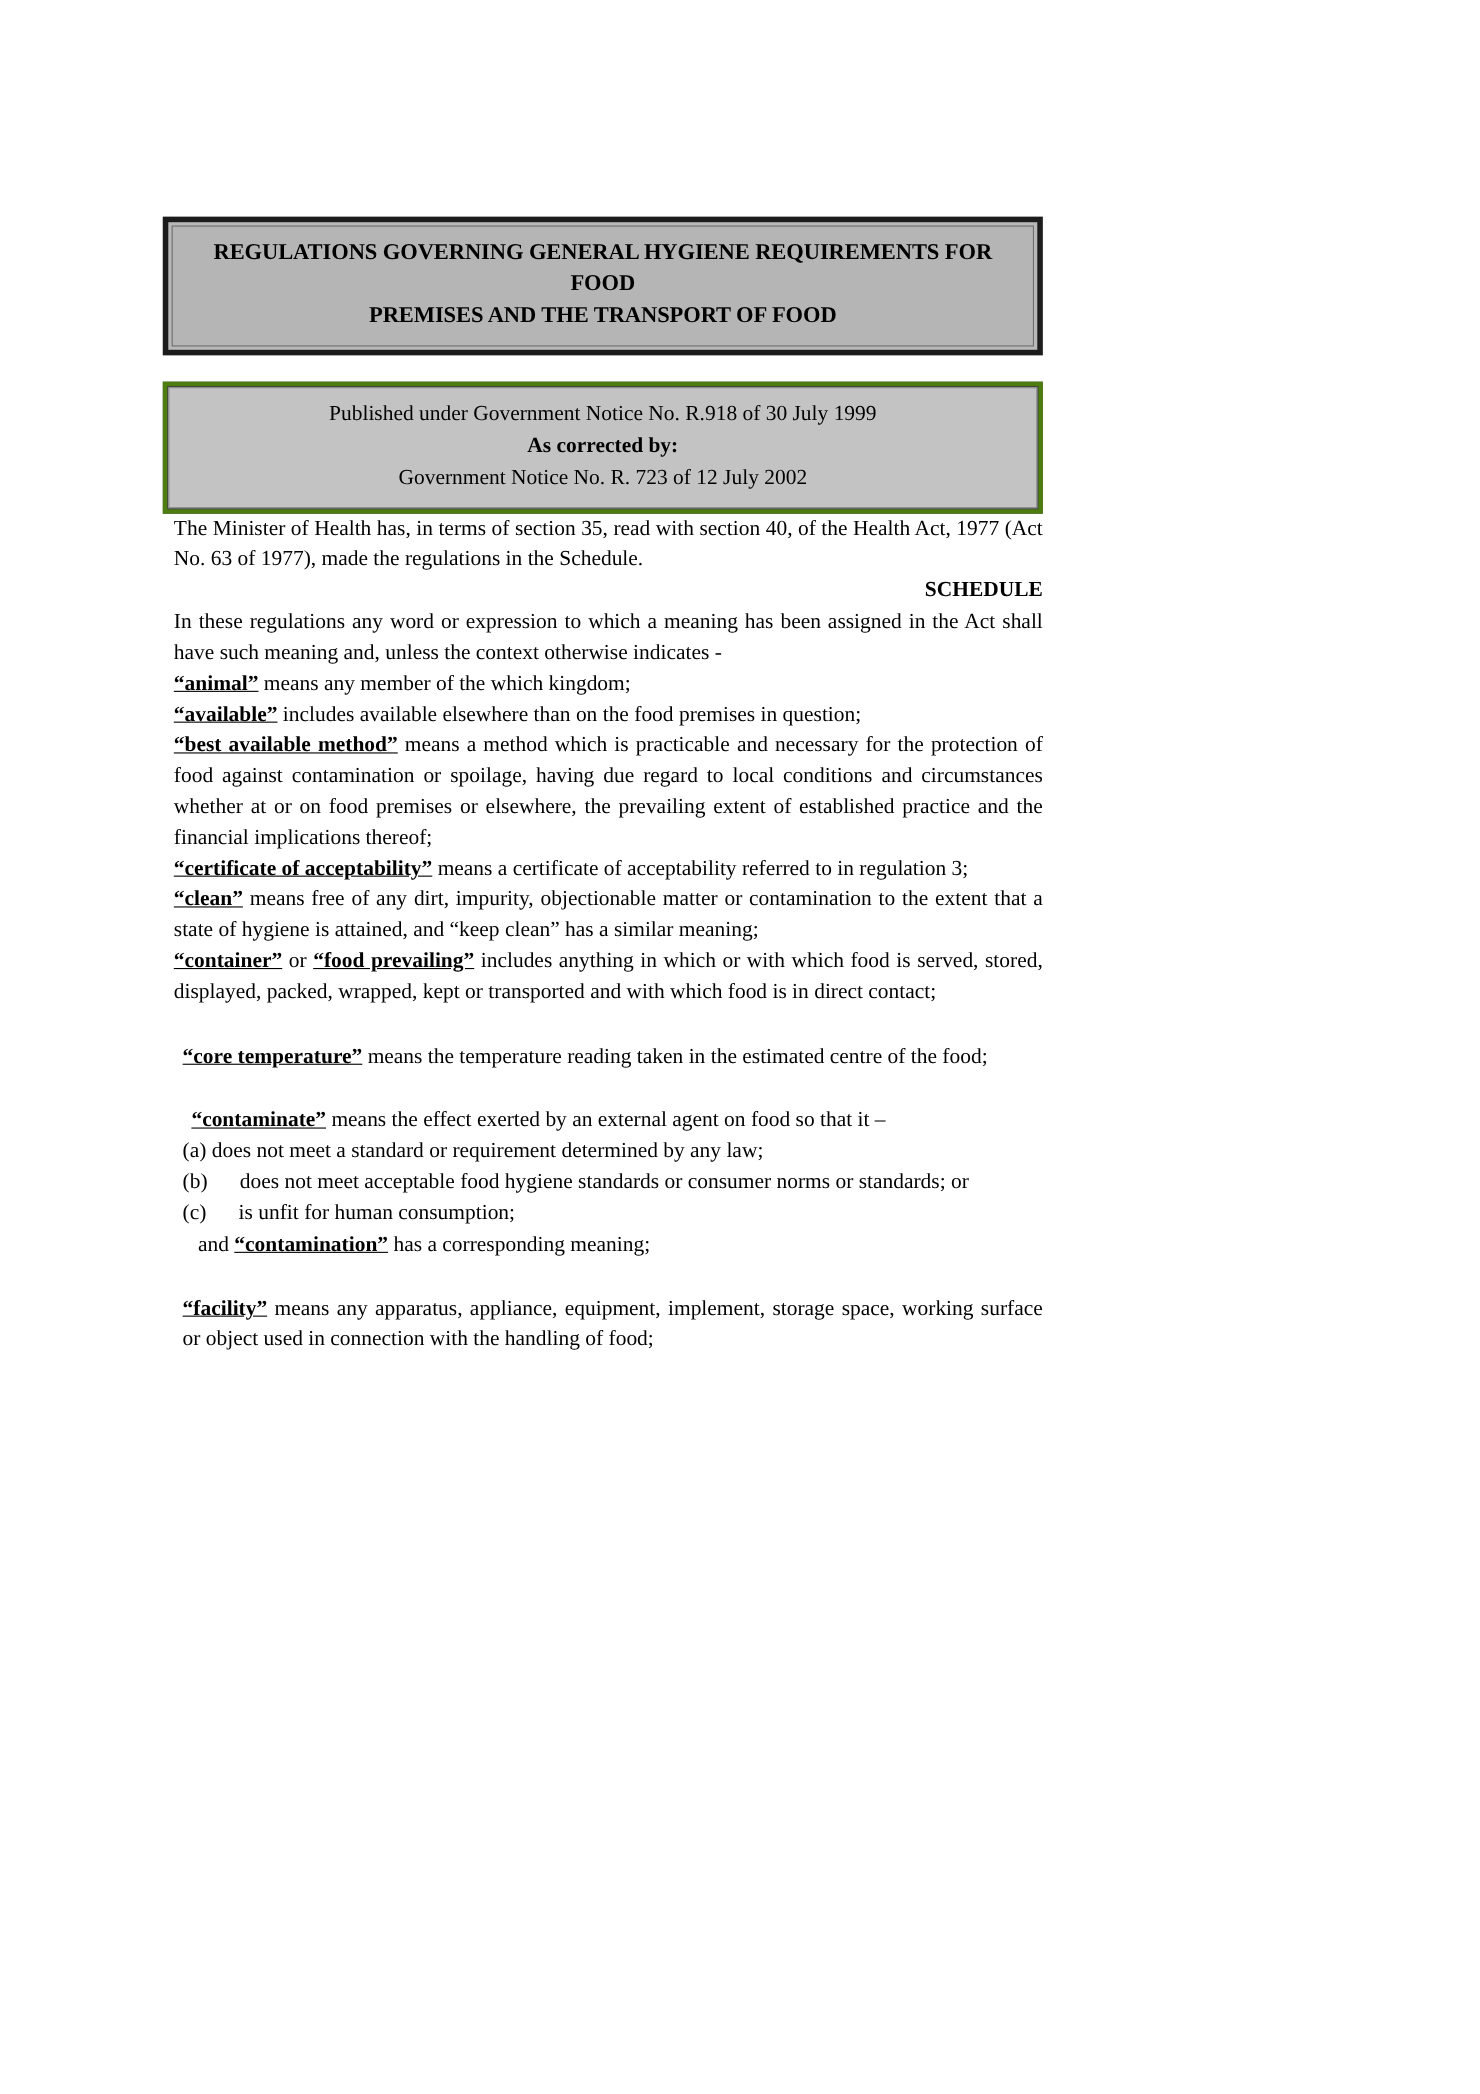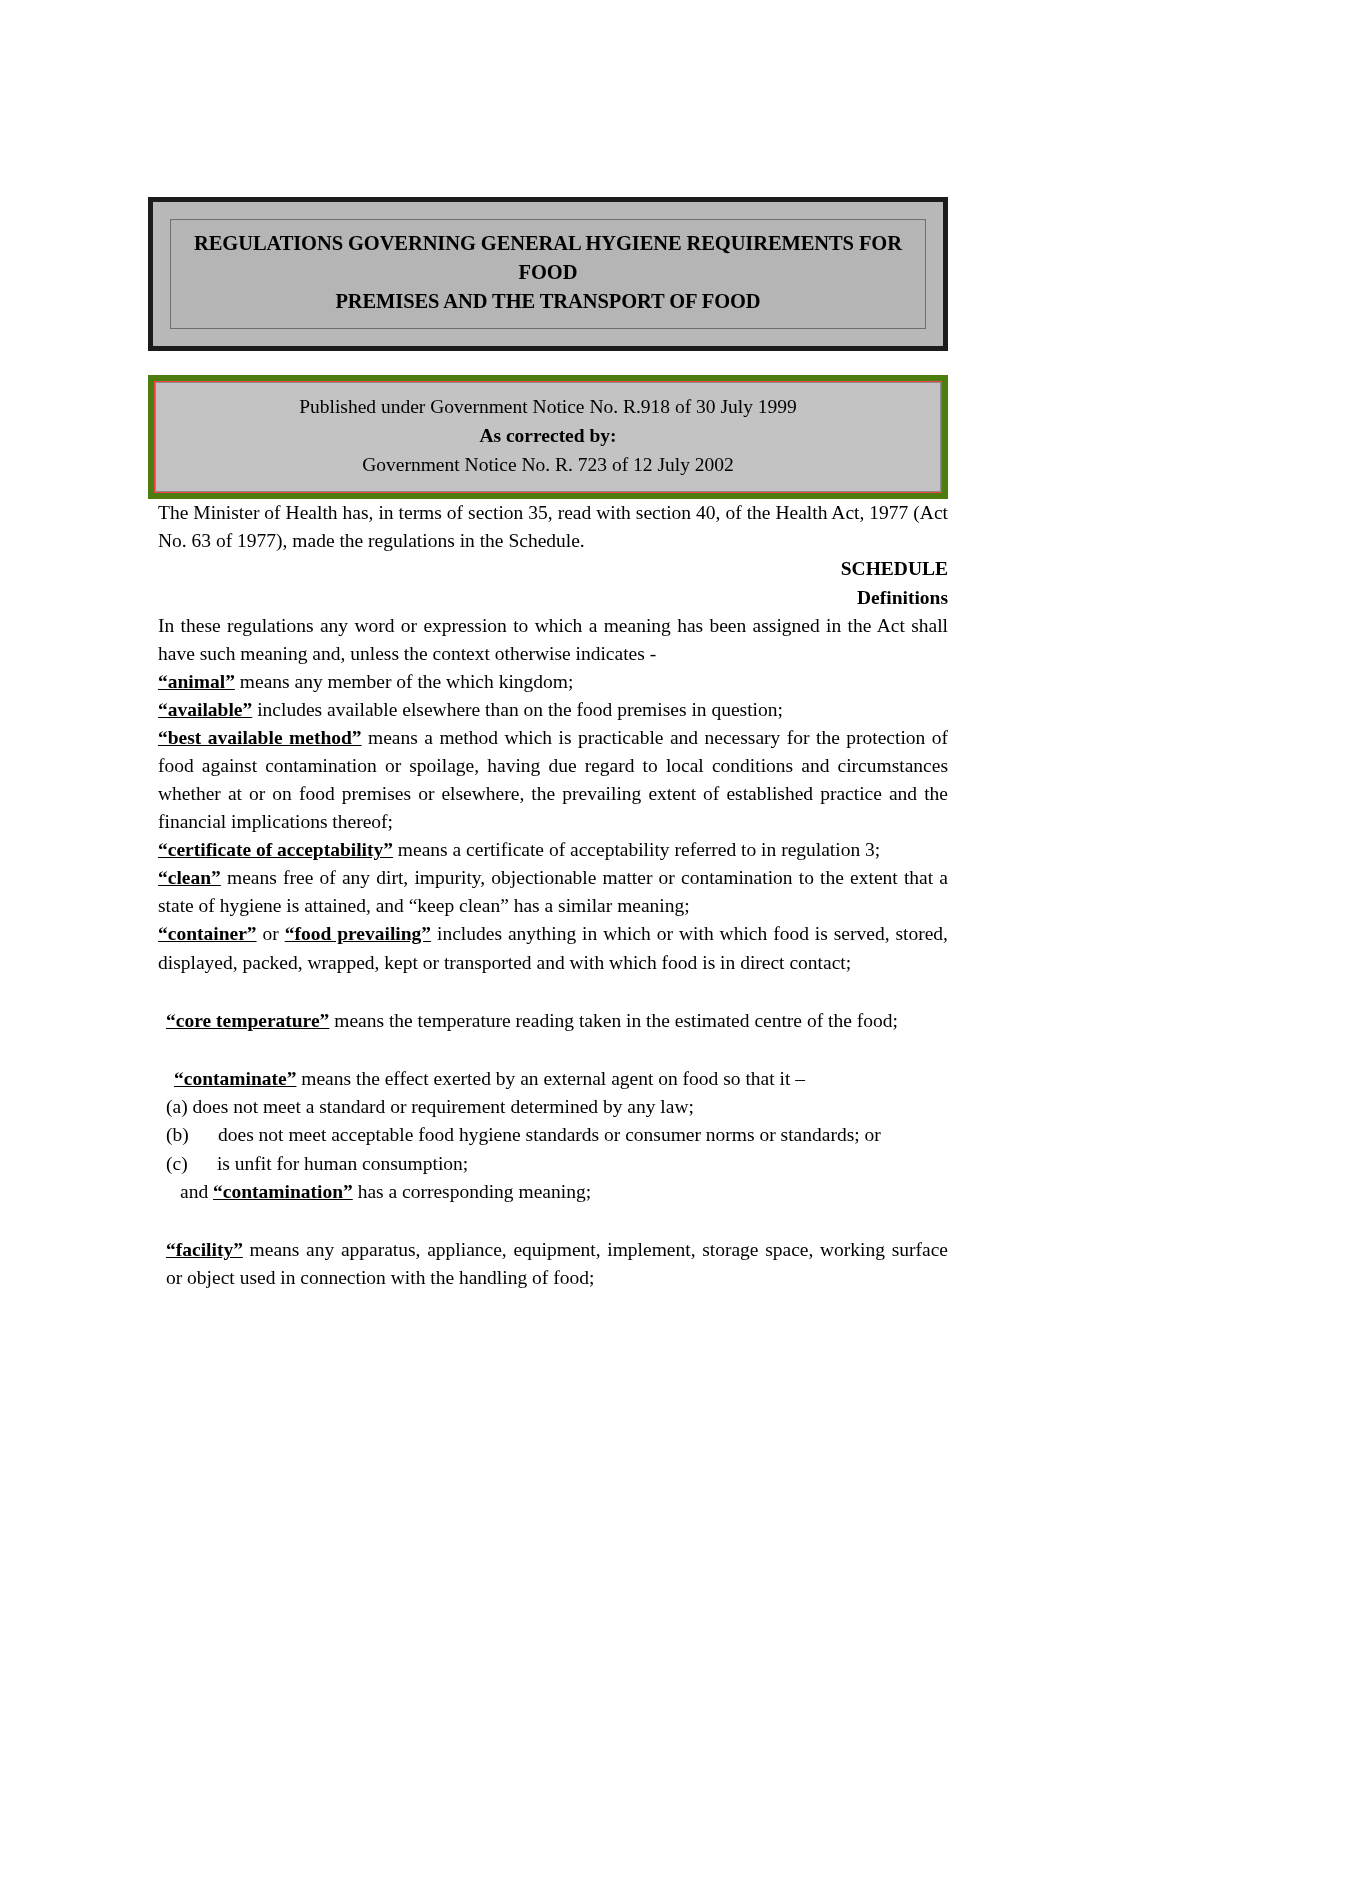--- a/index.html
+++ b/index.html
@@ -30,43 +30,43 @@
     left: 158px;
     top: 0;
     width: 790px;
   }
 
   
   .title-box {
     margin-top: 197px;
     background: #b8b8b8;
     border: 5px solid #1c1c1c;
-    padding: 17px;
+    padding: 3px;
     box-sizing: border-box;
     width: 800px;
     margin-left: -10px;
   }
   .title-box-inner {
     border: 1px solid #6e6e6e;
     background: #b5b5b5;
     padding: 9px 16px 12px 16px;
   }
   .title-line {
     text-align: center;
     font-weight: bold;
     font-size: 20.5px;
     line-height: 1.42;
     letter-spacing: -0.1px;
   }
 
   
   .pub-box {
     margin-top: 24px;
-    background: #ef4444;
-    border: 6px solid #4d7c0f;
+    background: #404040;
+    border: 4px solid #4d7c0f;
     padding: 1px;
     box-sizing: border-box;
     width: 800px;
     margin-left: -10px;
   }
   .pub-box-inner {
     border: 1px solid #8a8a8a;
     background: #c3c3c3;
     padding: 10px 16px 12px 16px;
   }
@@ -132,21 +132,20 @@
         <div class="pub-line">Published under Government Notice No. R.918 of 30 July 1999</div>
         <div class="pub-line bold">As corrected by:</div>
         <div class="pub-line">Government Notice No. R. 723 of 12 July 2002</div>
       </div>
     </div>
 
     <p class="body gap-intro">The Minister of Health has, in terms of section 35, read with section 40, of the Health Act, 1977 (Act No. 63 of 1977), made the regulations in the Schedule.</p>
 
     <h2 class="heading gap-head">SCHEDULE</h2>
 
-    <h2 class="heading gap-head">Definitions</h2>
 
     <p class="body gap-head">In these regulations any word or expression to which a meaning has been assigned in the Act shall have such meaning and, unless the context otherwise indicates -</p>
 
     <p class="body gap-def"><span class="term">“animal”</span><span> means any member of the which kingdom;</span></p>
 
     <p class="body gap-def"><span class="term">“available”</span><span> includes available elsewhere than on the food premises in question;</span></p>
 
     <p class="body gap-def"><span class="term">“best available method”</span><span> means a method which is practicable and necessary for the protection of food against contamination or spoilage, having due regard to local conditions and circumstances whether at or on food premises or elsewhere, the prevailing extent of established practice and the financial implications thereof;</span></p>
 
     <p class="body gap-def"><span class="term">“certificate of acceptability”</span><span> means a certificate of acceptability referred to in regulation 3;</span></p>

